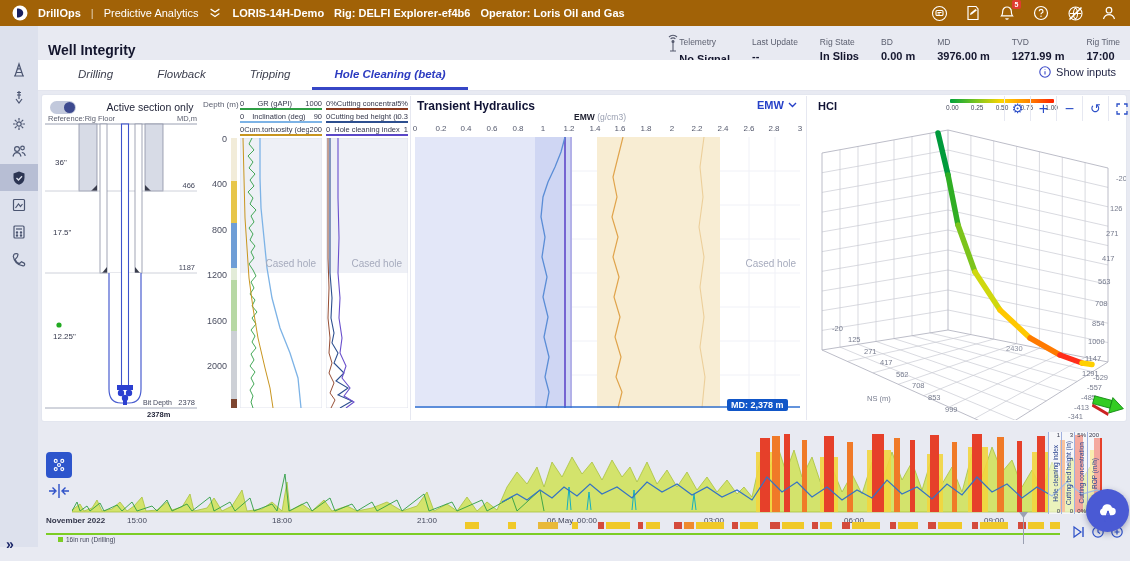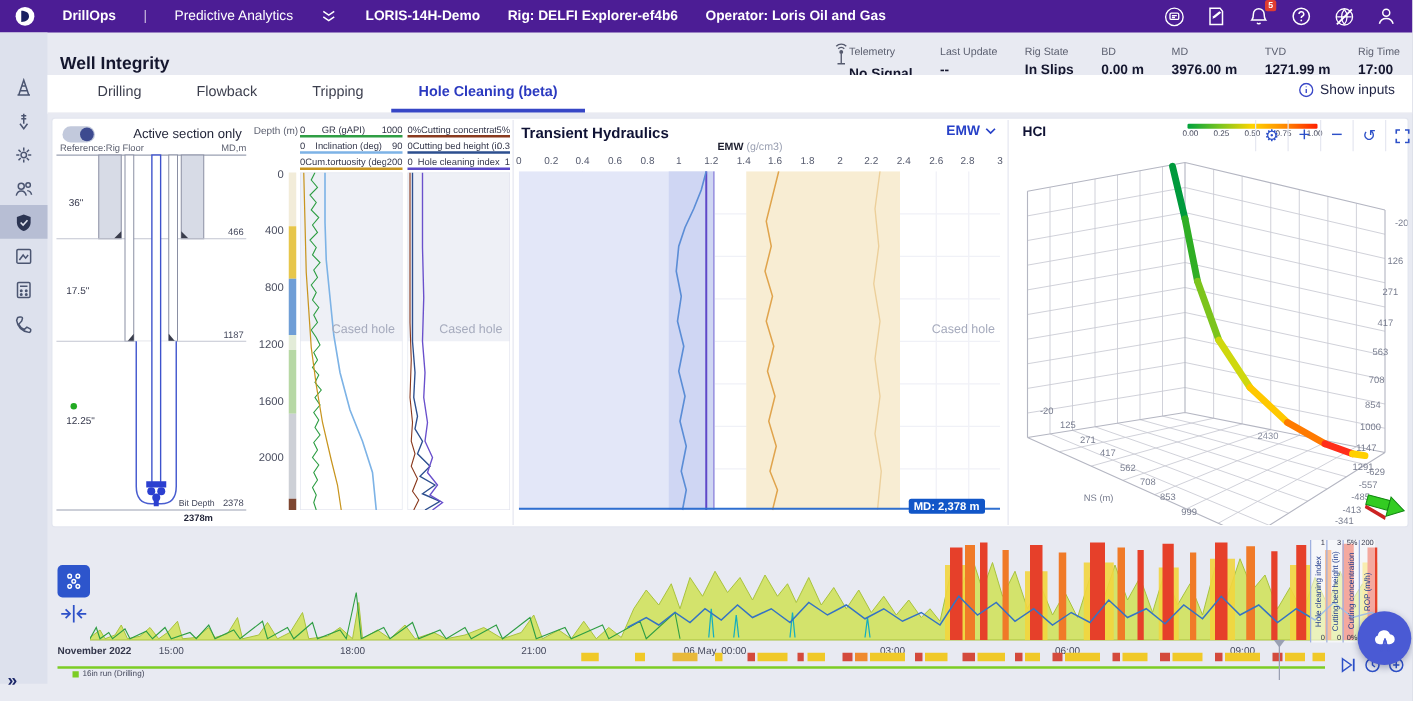--- a/index.html
+++ b/index.html
@@ -1,41 +1,41 @@
 <!DOCTYPE html>
 <html><head>
 <meta charset="utf-8">
 <style>
   html,body{margin:0;padding:0;background:#cfd3e0;}
   .screen{position:relative;width:1130px;height:561px;background:#e8eaf2;overflow:hidden;
           font-family:"Liberation Sans",sans-serif;color:#1c1e2e;}
   .ab{position:absolute;}
   
-  .topbar{position:absolute;left:0;top:0;width:1130px;height:26px;background:#4c1d95;color:#fff;
-          display:flex;align-items:center;gap:22px;padding:0 12px;box-sizing:border-box;font-size:11px;}
+  .topbar{position:absolute;left:0;top:0;width:1130px;height:26px;background:#a16207;color:#fff;
+          display:flex;align-items:center;gap:10px;padding:0 12px;box-sizing:border-box;font-size:11px;}
   .topbar .brand{font-weight:700;}
   .topbar .sep{opacity:.7;}
   .topbar .right{margin-left:auto;display:flex;align-items:center;gap:16px;}
   .tb-ic{position:relative;width:18px;height:18px;display:flex;align-items:center;justify-content:center;cursor:pointer;}
   .badge{position:absolute;top:-4px;right:-5px;background:#e03c31;color:#fff;font-size:7px;font-weight:700;
          padding:0 2.5px;border-radius:2px;line-height:9px;}
   
   .sidebar{position:absolute;left:0;top:26px;width:38px;height:521px;background:#dde1ed;}
   .side-item{position:absolute;left:0;width:38px;height:27px;display:flex;align-items:center;justify-content:center;cursor:pointer;}
   .side-item.active{background:#b7bed4;}
   
   .page-title{position:absolute;left:48px;top:33px;font-size:14px;font-weight:700;color:#14162e;}
   .metrics{position:absolute;right:10px;top:31px;display:flex;gap:22px;}
   .metric .lbl{font-size:8.5px;color:#5c6070;}
   .metric .val{font-size:11px;font-weight:700;color:#14162e;margin-top:1px;}
   .metric{text-align:left;}
   
   .tabbar{position:absolute;left:38px;top:60px;width:1092px;height:31px;background:#fff;border-bottom:1px solid #e3e5ee;
           display:flex;align-items:stretch;padding-left:18px;box-sizing:border-box;}
-  .tab{padding:0 22px;display:flex;align-items:center;font-size:11.5px;color:#3c3f4e;cursor:pointer;border-bottom:3px solid transparent;box-sizing:border-box;}
+  .tab{padding:0 22px;display:flex;align-items:center;font-size:11.5px;color:#3c3f4e;cursor:pointer;border-bottom:3px solid transparent;box-sizing:border-box;font-style:italic;}
   .tab.active{color:#2b3ac0;font-weight:700;border-bottom-color:#3646c6;}
   .show-inputs{position:absolute;right:14px;top:66px;display:flex;align-items:center;gap:5px;font-size:11px;color:#1d2142;cursor:pointer;}
   
   .main-panel{position:absolute;left:42px;top:95px;width:1084px;height:326px;background:#fff;border-radius:2px;box-shadow:0 0 0 1px #e3e6ef;}
   .vsep{position:absolute;top:96px;width:1px;height:324px;background:#e6e8f1;}
   
   .toggle{position:absolute;left:50px;top:101px;width:26px;height:13px;border-radius:7px;background:#c2c9dc;cursor:pointer;}
   .toggle .knob{position:absolute;right:1px;top:1px;width:11px;height:11px;border-radius:50%;background:#3d4a8f;}
   .toggle-label{position:absolute;left:92px;top:101px;width:116px;text-align:center;font-size:10.5px;color:#23263a;}
   

